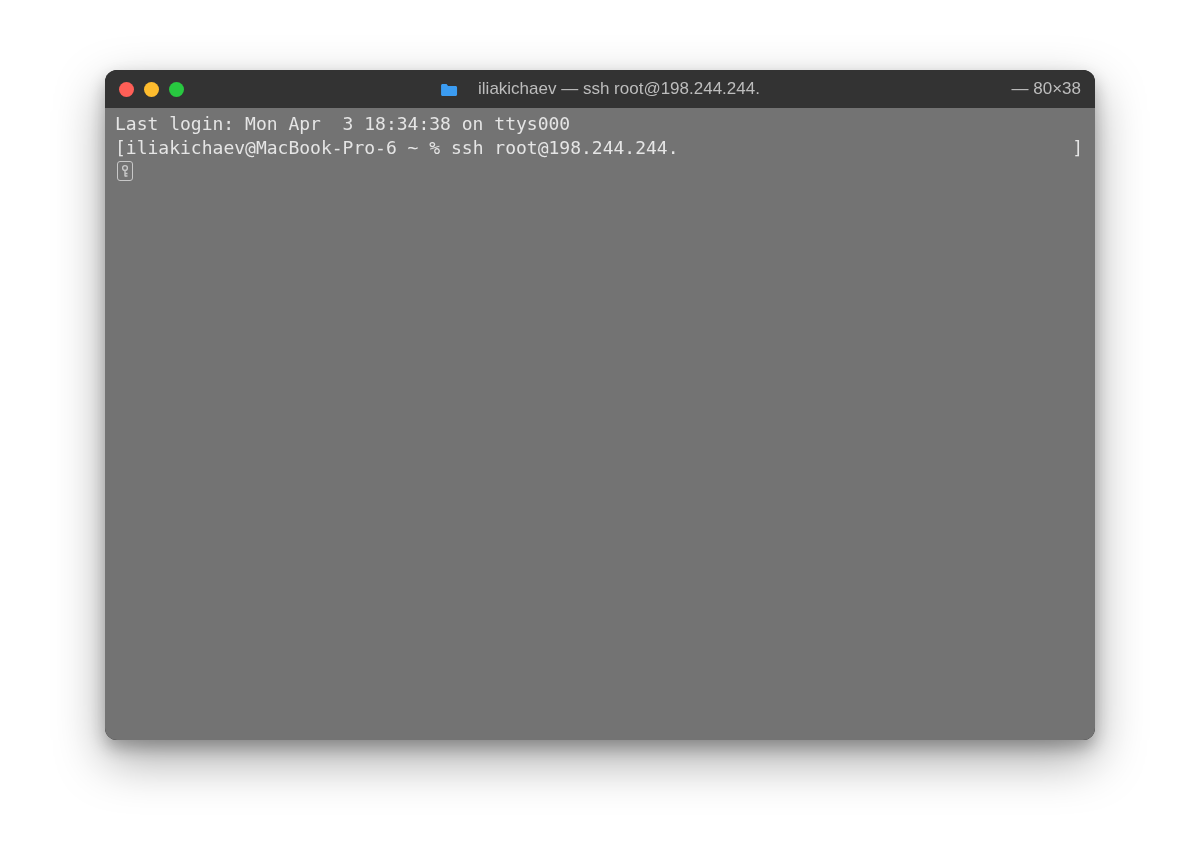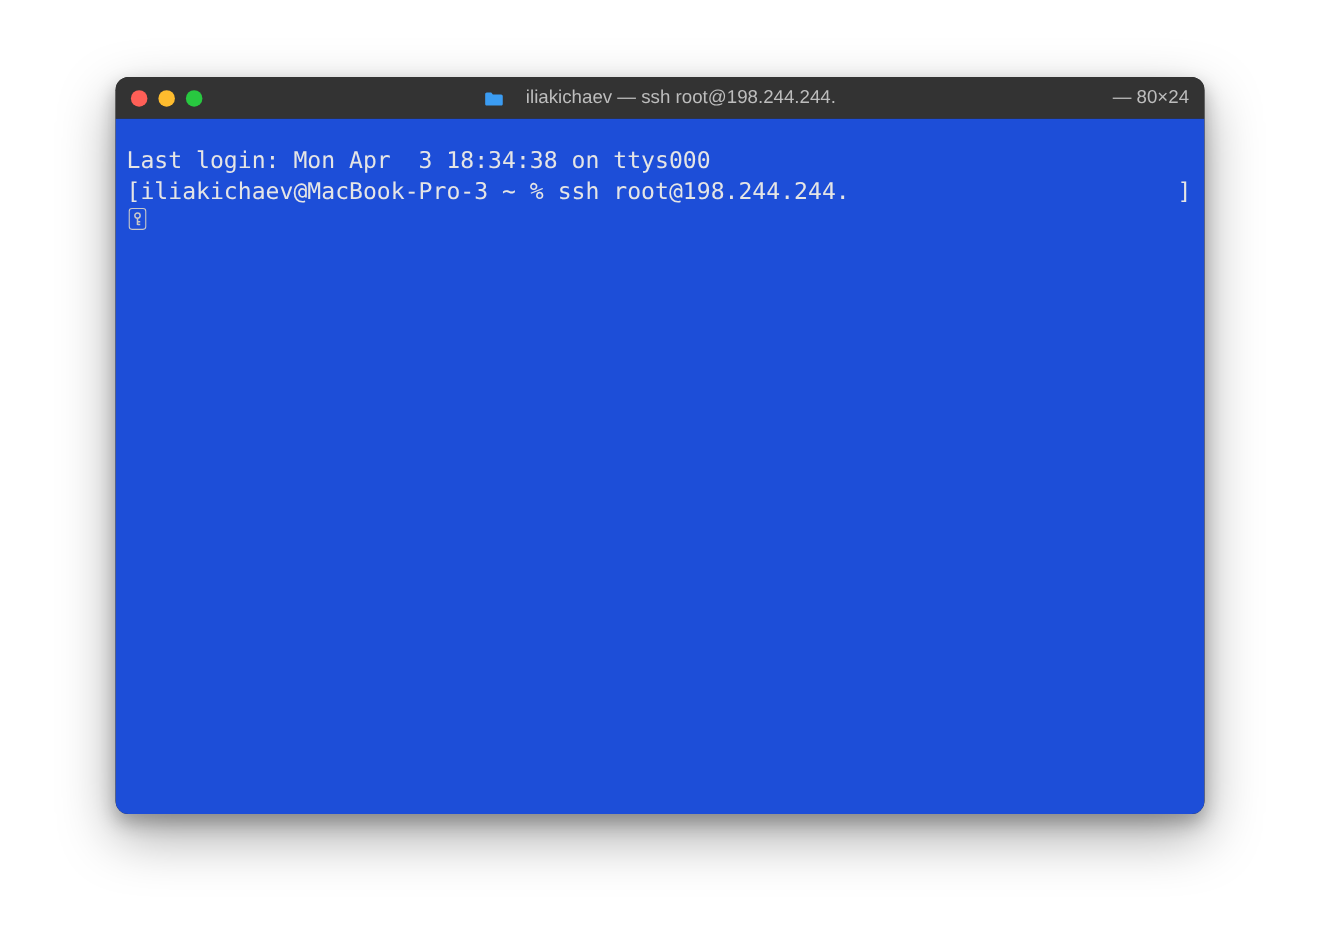--- a/index.html
+++ b/index.html
@@ -69,25 +69,25 @@
     }
     .title-right {
       margin-left: auto;
       color: #bdbdbd;
       font-size: 17px;
       font-weight: 500;
       font-family: -apple-system, BlinkMacSystemFont, "Segoe UI", sans-serif;
     }
     .terminal-body {
       flex: 1;
-      padding: 24px 10px;
+      padding: 4px 10px;
       color: #e5e5e5;
-      font-size: 21px;
+      font-size: 18px;
       line-height: 1.35;
-      background: #1d4ed8;
+      background: #737373;
       position: relative;
       font-family: ui-monospace, "SF Mono", Menlo, Monaco, Consolas, monospace;
     }
     .line {
       white-space: pre;
       display: flex;
       align-items: center;
     }
     .line2 {
       display: flex;
@@ -123,29 +123,29 @@
       <div class="traffic-light tl-max"></div>
     </div>
     <div class="title-center">
       <span class="folder-icon">
         <svg viewBox="0 0 18 14" width="18" height="14">
           <path d="M1 2.5 C1 1.7 1.7 1 2.5 1 L6.5 1 L8 3 L15.5 3 C16.3 3 17 3.7 17 4.5 L17 11.5 C17 12.3 16.3 13 15.5 13 L2.5 13 C1.7 13 1 12.3 1 11.5 Z" fill="#3b9cf2"></path>
         </svg>
       </span>
       <span>iliakichaev — ssh root@198.244.244.</span>
     </div>
-    <div class="title-right">— 80×24</div>
+    <div class="title-right">— 80×38</div>
   </div>
 
   <div class="terminal-body">
     <div class="line">
       <span>Last login: Mon Apr  3 18:34:38 on ttys000</span>
     </div>
     <div class="line line2">
-      <span><span>[</span><span>iliakichaev@MacBook-Pro-3 ~ % </span><span>ssh root@198.244.244.</span></span>
+      <span><span>[</span><span>iliakichaev@MacBook-Pro-6 ~ % </span><span>ssh root@198.244.244.</span></span>
       <span class="bracket-right">]</span>
     </div>
     <div class="line">
       <span class="key-icon">
         <svg viewBox="0 0 10 14" width="10" height="14">
           <circle cx="5" cy="4" r="2.4" fill="none" stroke="#c8c8c8" stroke-width="1.4"></circle>
           <line x1="5" y1="6.4" x2="5" y2="12.5" stroke="#c8c8c8" stroke-width="1.4"></line>
           <line x1="5" y1="9.5" x2="7.5" y2="9.5" stroke="#c8c8c8" stroke-width="1.4"></line>
           <line x1="5" y1="12" x2="7.5" y2="12" stroke="#c8c8c8" stroke-width="1.4"></line>
         </svg>

